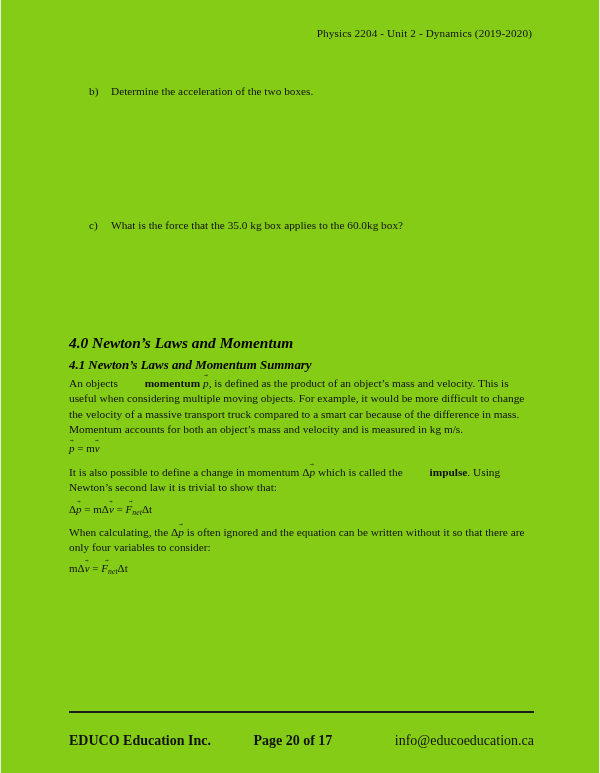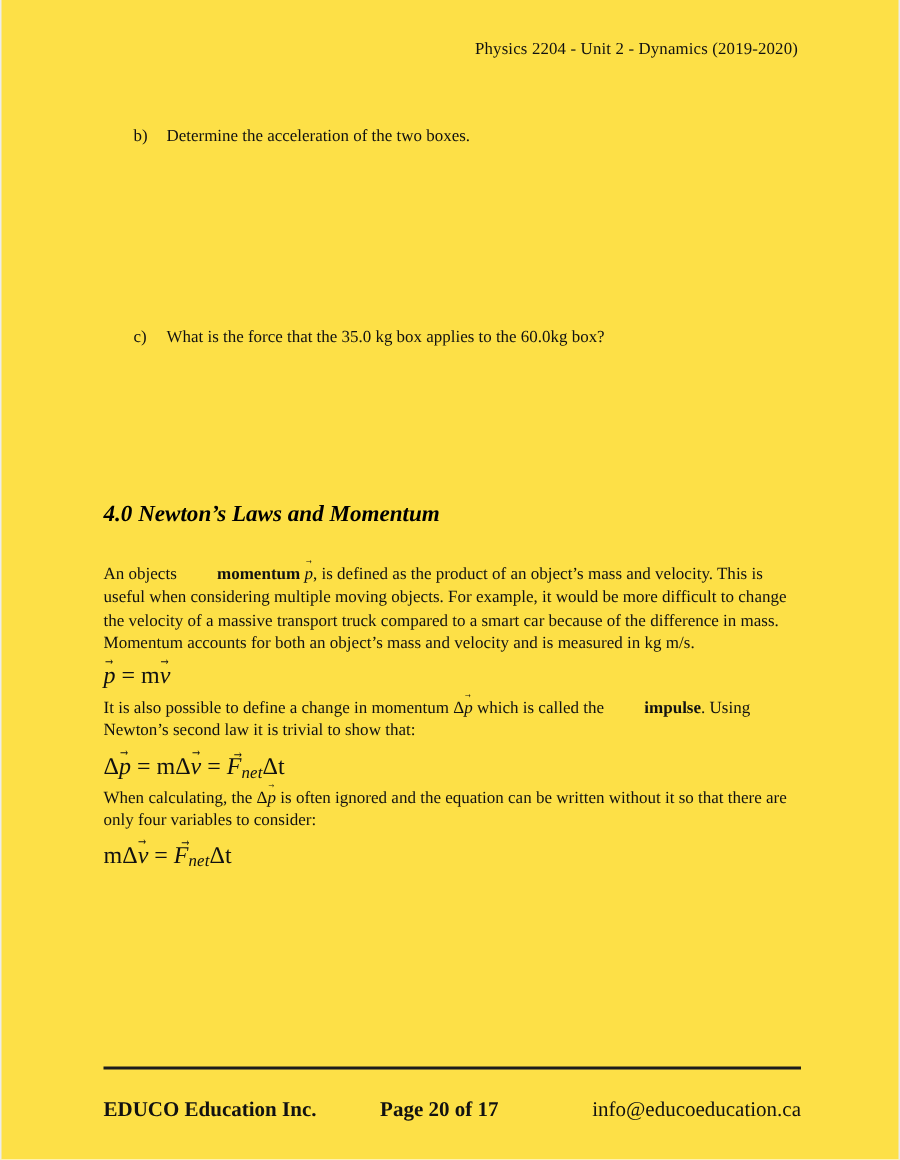--- a/index.html
+++ b/index.html
@@ -9,21 +9,21 @@
     background: #ffffff;
   }
   body {
     font-family: "Liberation Serif", "DejaVu Serif", serif;
     color: #000000;
   }
   .page {
     position: relative;
     width: 600px;
     height: 773px;
-    background: #fde047;
+    background: #84cc16;
     box-sizing: border-box;
     overflow: hidden;
     border-left: 1px solid #ededed;
     border-right: 1px solid #ebebeb;
   }
 
   
   .page-header {
     position: absolute;
     top: 27px;
@@ -92,21 +92,21 @@
     color: #111111;
   }
   #para-1 { top: 376px; }
   #eq-1   { top: 441px; }
   #para-2 { top: 465px; }
   #eq-2   { top: 502px; }
   #para-3 { top: 525px; }
   #eq-3   { top: 561px; }
 
   .equation {
-    font-size: 16px;
+    font-size: 11px;
     line-height: 1.3;
     white-space: nowrap;
   }
   .upright {
     font-style: normal;
   }
   
   .vec {
     position: relative;
     display: inline-block;
@@ -173,20 +173,21 @@
     <span class="q-label">b)</span>
     <span class="q-text">Determine the acceleration of the two boxes.</span>
   </div>
 
   <div class="question" id="question-c">
     <span class="q-label">c)</span>
     <span class="q-text">What is the force that the 35.0 kg box applies to the 60.0kg box?</span>
   </div>
 
   <div class="section-heading">4.0 Newton’s Laws and Momentum</div>
+  <div class="sub-heading">4.1 Newton’s Laws and Momentum Summary</div>
 
   <div class="body-block" id="para-1">
     <span>An objects </span><b class="inline-bold">momentum</b>
     <span class="vec">p</span><span>, is defined as the product of an object’s mass and velocity. This is useful when considering multiple moving objects. For example, it would be more difficult to change the velocity of a massive transport truck compared to a smart car because of the difference in mass. Momentum accounts for both an object’s mass and velocity and is measured in kg m/s.</span>
   </div>
 
   <div class="body-block equation" id="eq-1">
     <span class="vec">p</span>
     <span>=</span>
     <span class="upright">m</span><span class="vec">v</span>

